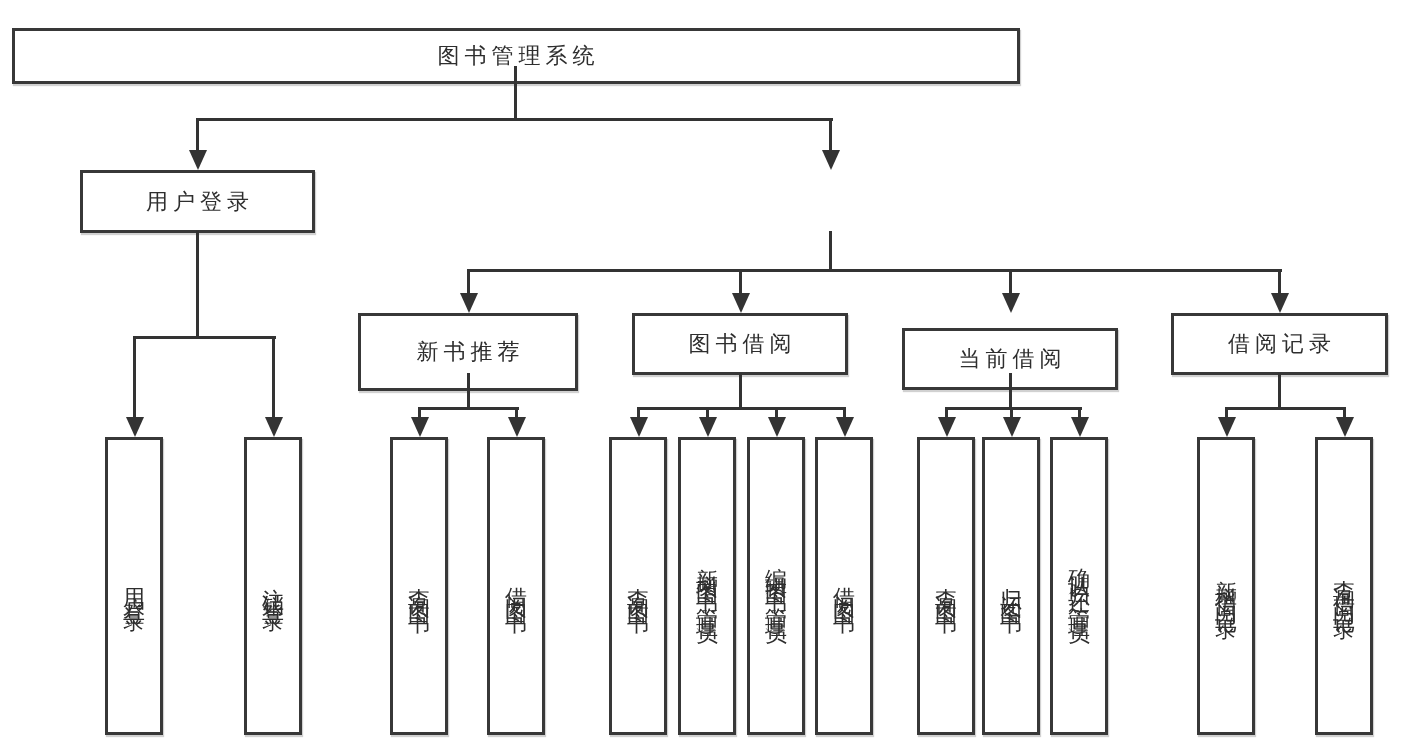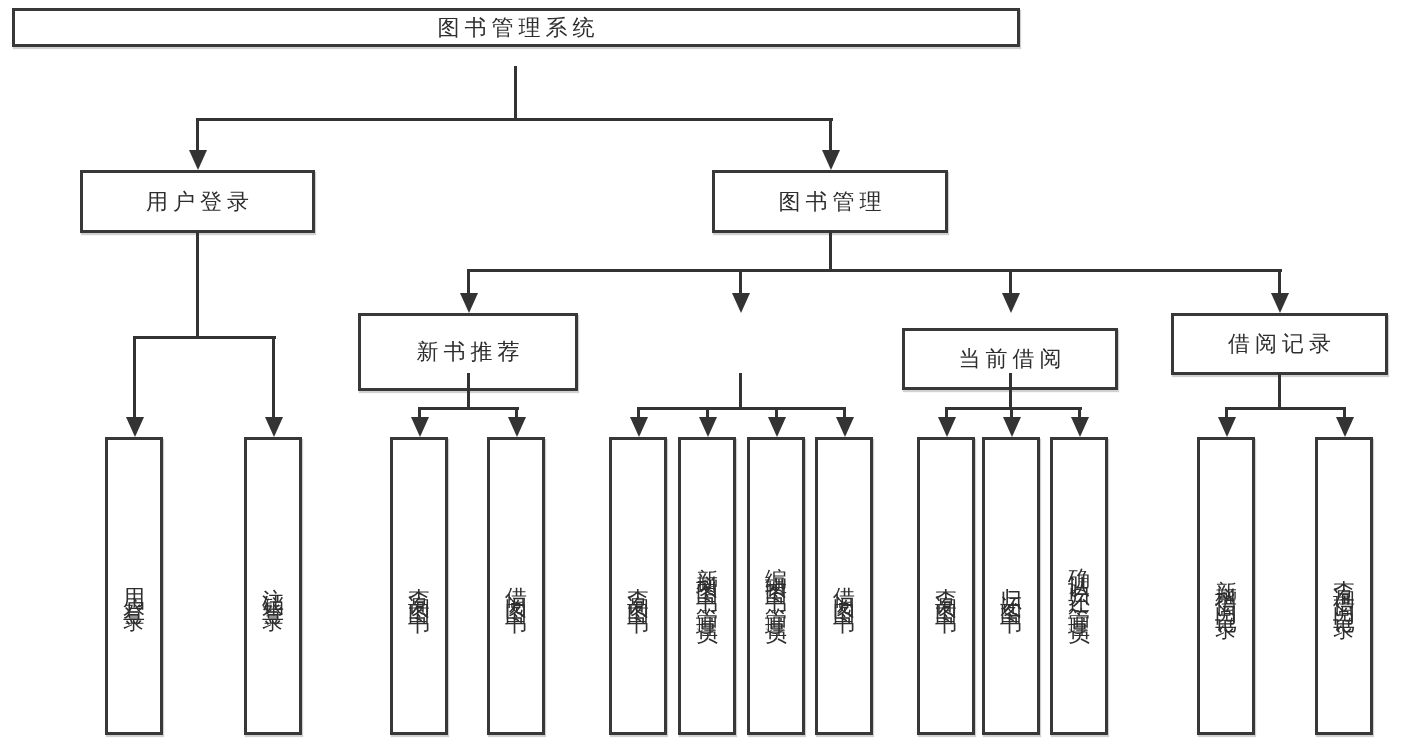--- a/index.html
+++ b/index.html
@@ -27,26 +27,26 @@
   .watermark{
     position:absolute;right:6px;top:716px;font-size:22px;letter-spacing:1px;
     color:rgba(172,172,172,0.92);z-index:10;white-space:nowrap;
   }
 </style>
 </head>
 <body>
 
 <div id="stage">
 
-  <div class="box hbox" style="left:12px;top:8px;width:1008px;height:39px">图书管理系统</div>
+  <div class="box hbox" style="left:12px;top:28px;width:1008px;height:56px">图书管理系统</div>
 
   <div class="box hbox" style="left:80px;top:170px;width:235px;height:63px">用户登录</div>
-  <div class="box hbox" style="left:712px;top:170px;width:236px;height:63px">图书管理</div>
 
   <div class="box hbox" style="left:358px;top:313px;width:220px;height:78px">新书推荐</div>
+  <div class="box hbox" style="left:632px;top:313px;width:216px;height:62px">图书借阅</div>
   <div class="box hbox" style="left:902px;top:328px;width:216px;height:62px">当前借阅</div>
   <div class="box hbox" style="left:1171px;top:313px;width:217px;height:62px">借阅记录</div>
 
   <div class="box vbox" style="left:105px">用户登录</div>
   <div class="box vbox" style="left:244px">注销登录</div>
 
   <div class="box vbox" style="left:390px">查询图书</div>
   <div class="box vbox" style="left:487px">借阅图书</div>
 
   <div class="box vbox" style="left:609px">查询图书</div>

